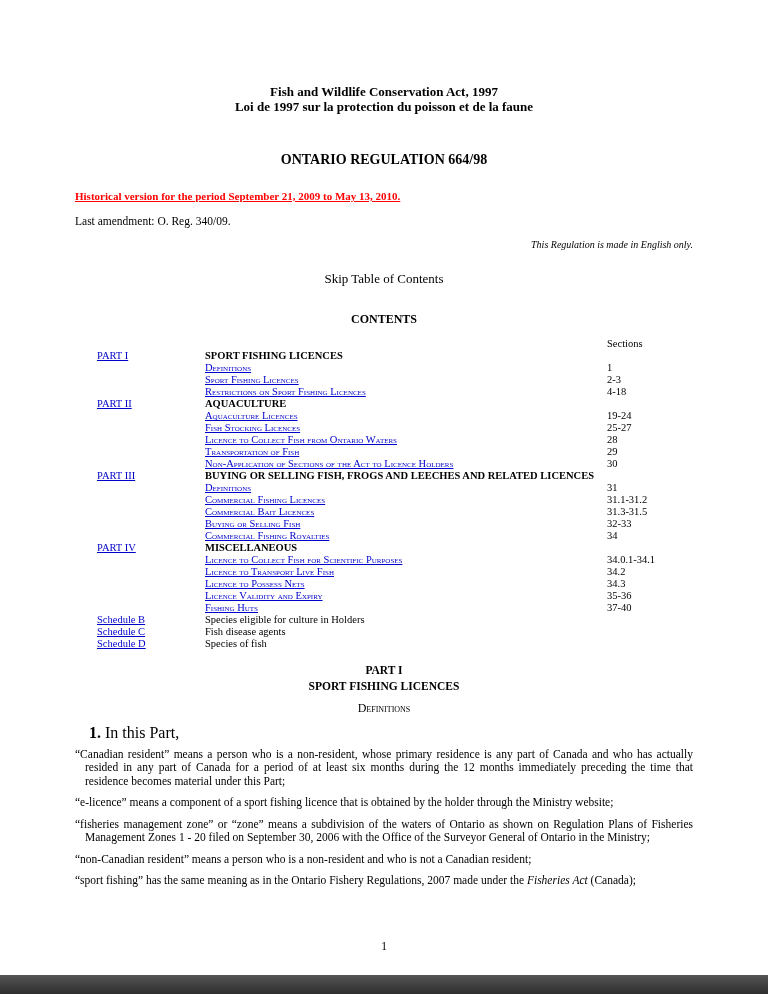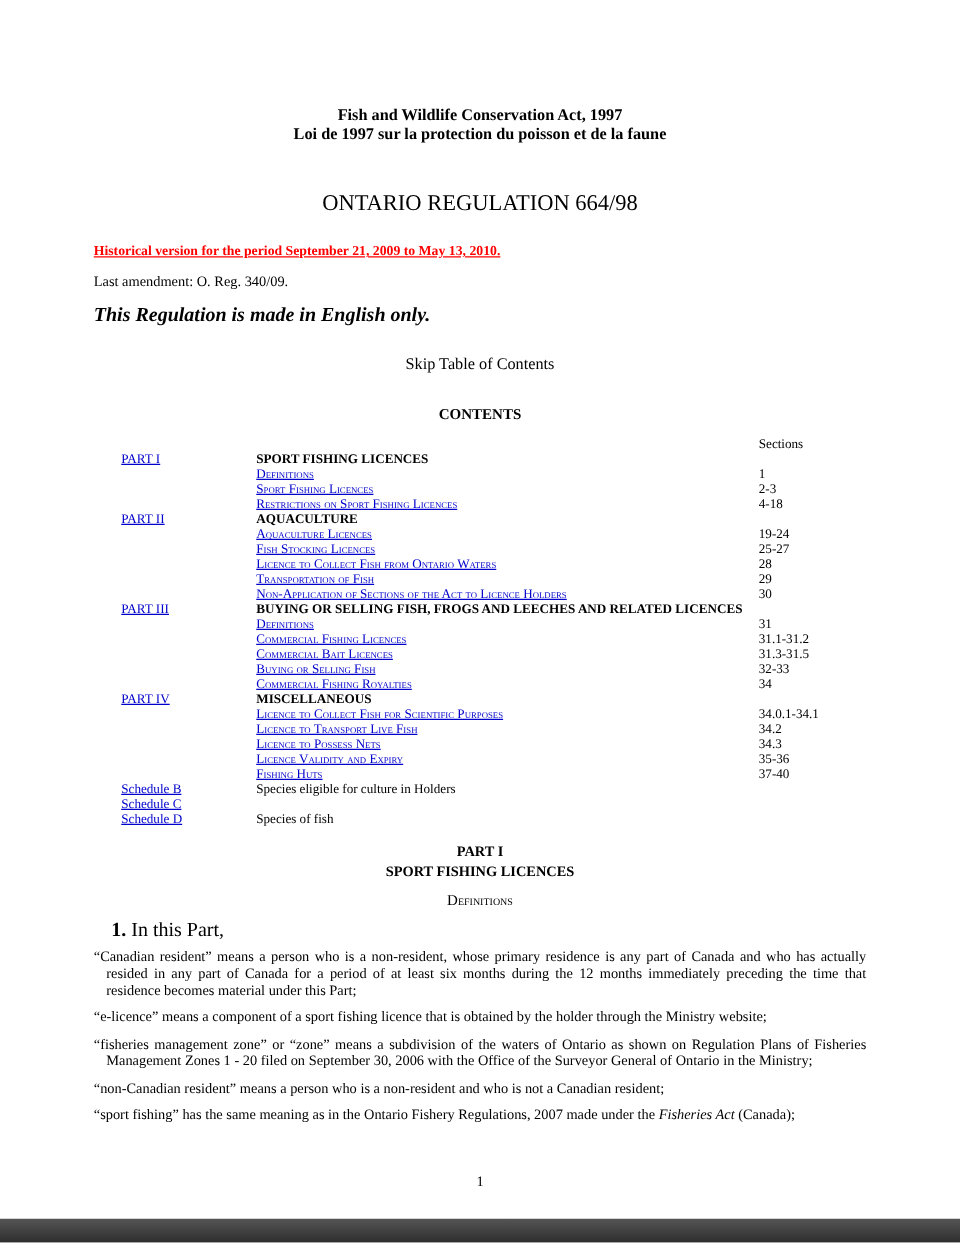--- a/index.html
+++ b/index.html
@@ -11,34 +11,34 @@
     margin: 0 auto;
     background: #ffffff;
     font-family: "Liberation Serif", serif;
     color: #000;
     overflow: hidden;
   }
   .content { padding: 84px 75px 0 75px; }
   .center { text-align: center; }
 
   .doc-title { font-size: 13px; font-weight: bold; line-height: 15px; }
-  .reg-number { font-size: 18px; font-weight: normal; margin-top: 38px; }
+  .reg-number { font-size: 14px; font-weight: bold; margin-top: 38px; }
   .reg-subject { font-size: 13px; font-weight: bold; margin-top: 11px; }
 
   .historical {
     display: inline-block;
     margin-top: 22px;
     font-size: 11px;
     font-weight: bold;
     color: #ff0000;
     text-decoration: underline;
     cursor: pointer;
   }
   .amendment { margin-top: 11px; font-size: 11.5px; }
-  .english-note { margin-top: 12px; font-size: 16px; font-weight: bold; font-style: italic; }
+  .english-note { margin-top: 12px; font-size: 10px; font-weight: normal; font-style: italic; text-align: right; }
   .skip-link { margin-top: 21px; text-align: center; font-size: 13px; }
   .skip-link span { cursor: pointer; }
   .contents-title { margin-top: 25px; text-align: center; font-size: 12px; font-weight: bold; }
 
   .toc { margin-top: 11px; margin-left: 22px; font-size: 10.5px; line-height: 12px; }
   .toc-row { display: flex; align-items: flex-start; }
   .c1 { flex: 0 0 108px; }
   .c2 { flex: 1 1 auto; }
   .c3 { flex: 0 0 88px; padding-left: 2px; }
   .part-title { font-weight: bold; }
@@ -221,20 +221,21 @@
         <span class="c3">37-40</span>
       </div>
 
       <div class="toc-row">
         <span class="c1"><a class="link">Schedule B</a></span>
         <span class="c2">Species eligible for culture in Holders</span>
         <span class="c3"></span>
       </div>
       <div class="toc-row">
         <span class="c1"><a class="link">Schedule C</a></span>
+        <span class="c2">Fish disease agents</span>
         <span class="c3"></span>
       </div>
       <div class="toc-row">
         <span class="c1"><a class="link">Schedule D</a></span>
         <span class="c2">Species of fish</span>
         <span class="c3"></span>
       </div>
 
     </div>
 

